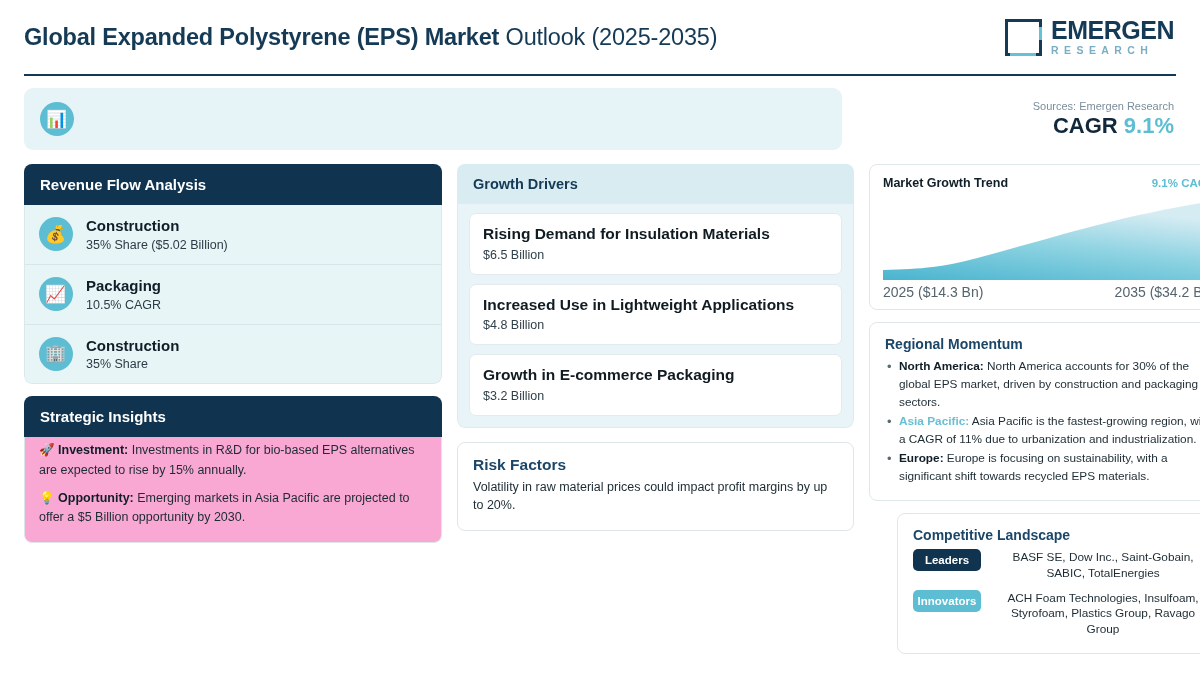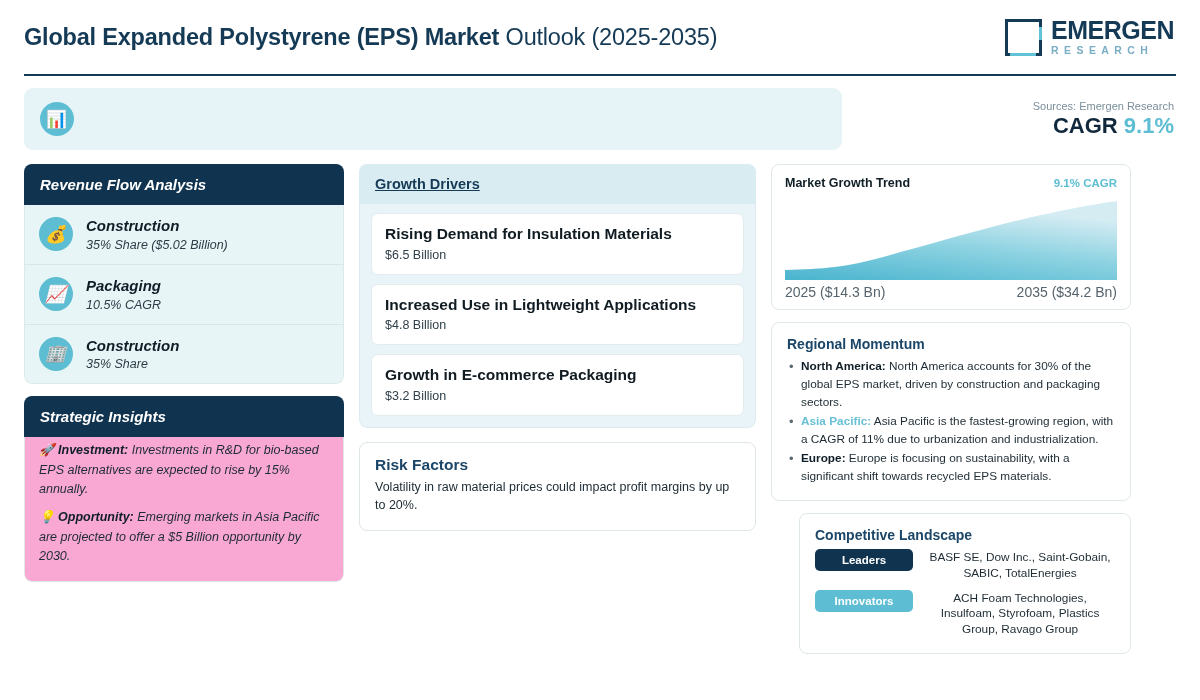--- a/index.html
+++ b/index.html
@@ -63,32 +63,32 @@
   .hero-arrow { font-size: 16px; color: #4aa9c0; padding: 0 5px; }
   .hero-val.big { font-size: 23px; }
 
   .hero-right { text-align: right; padding-right: 2px; }
   .sources { font-size: 11px; color: #7b8e9b; margin-bottom: 1px; }
   .cagr { font-size: 22px; font-weight: bold; color: #10273c; white-space: nowrap; }
   .cagr .pct { color: #5cbdd3; }
 
   
   .body { display: flex; gap: 15px; margin-top: 14px; align-items: flex-start; }
-  .col-left  { width: 320px; flex: none; font-style: italic; }
+  .col-left  { width: 418px; flex: none; }
   .col-mid   { width: 397px; flex: none; }
   .col-right { width: 360px; flex: none; }
 
   .panel { border-radius: 8px; overflow: hidden; }
   .panel-dark-head {
     background: #10344f; color: #ffffff;
     font-size: 15px; font-weight: bold; padding: 12px 16px;
   }
   .panel-light-head {
     background: #d8ecf2; color: #153a56;
-    font-size: 14.5px; font-weight: bold; padding: 12px 16px; text-decoration: underline;
+    font-size: 14.5px; font-weight: bold; padding: 12px 16px;
   }
 
   .flow-body {
     background: #e8f5f6; border: 1px solid #dbe9ec; border-top: none;
     border-radius: 0 0 8px 8px;
   }
   .flow-row {
     display: flex; align-items: center; gap: 13px;
     padding: 12px 14px; border-bottom: 1px solid #d6e6ea;
   }
@@ -154,21 +154,21 @@
     content: "\2022"; position: absolute; left: 2px; top: -1px;
     color: #5a6a73; font-size: 13px;
   }
   .region-name { font-weight: bold; color: #101e28; margin-top: 10px; }
   .region-name.accent { color: #67c0d4; }
 
   .comp-row { display: flex; align-items: flex-start; gap: 12px; margin-bottom: 8px; }
   .comp-row:last-child { margin-bottom: 2px; }
   .badge {
     flex: none; border-radius: 5px; font-size: 11.5px; font-weight: bold;
-    color: #ffffff; text-align: center; padding: 5px 0; width: 98px;
+    color: #ffffff; text-align: center; padding: 5px 0; width: 68px;
   }
   .badge.leaders { background: #10344f; }
   .badge.innovators { background: #5cbdd3; }
   .comp-text { font-size: 11.8px; color: #1d2b33; line-height: 1.32; padding-top: 1px; text-align: center; }
 </style>
 </head>
 <body>
 
 <div class="page">
 

